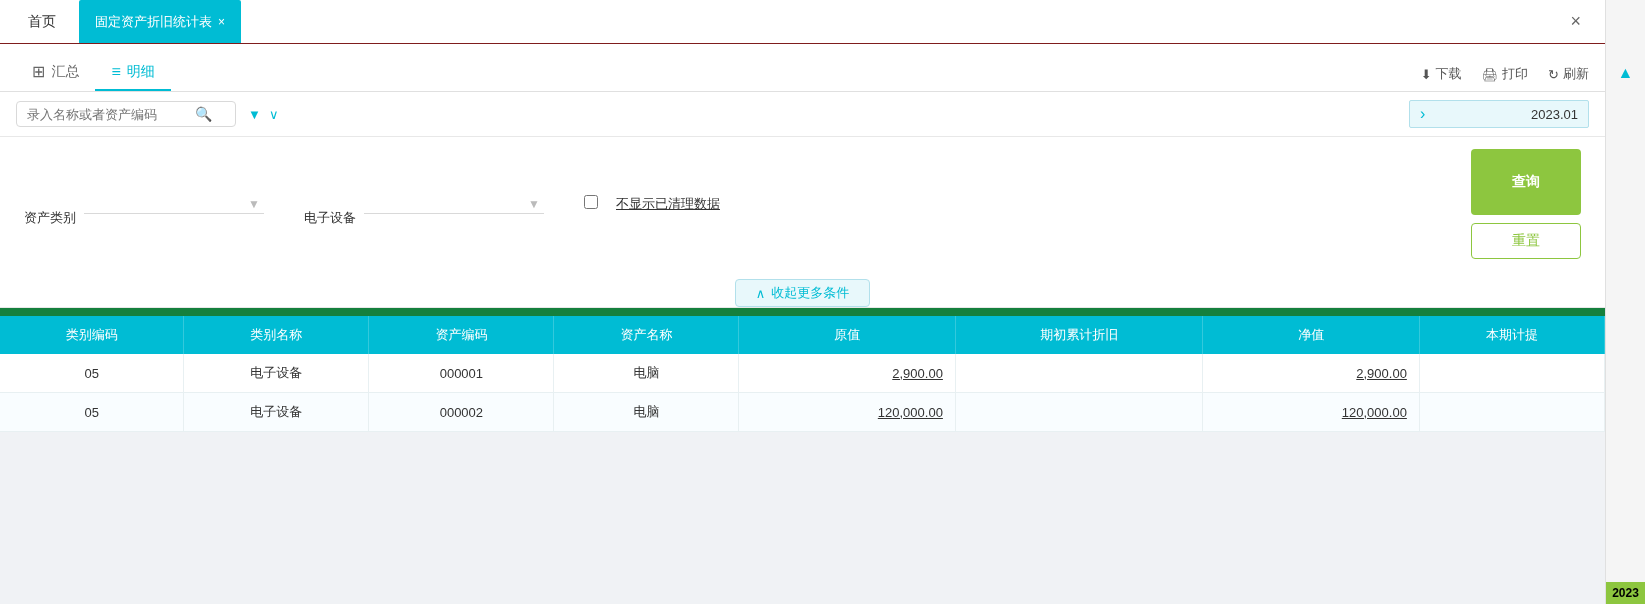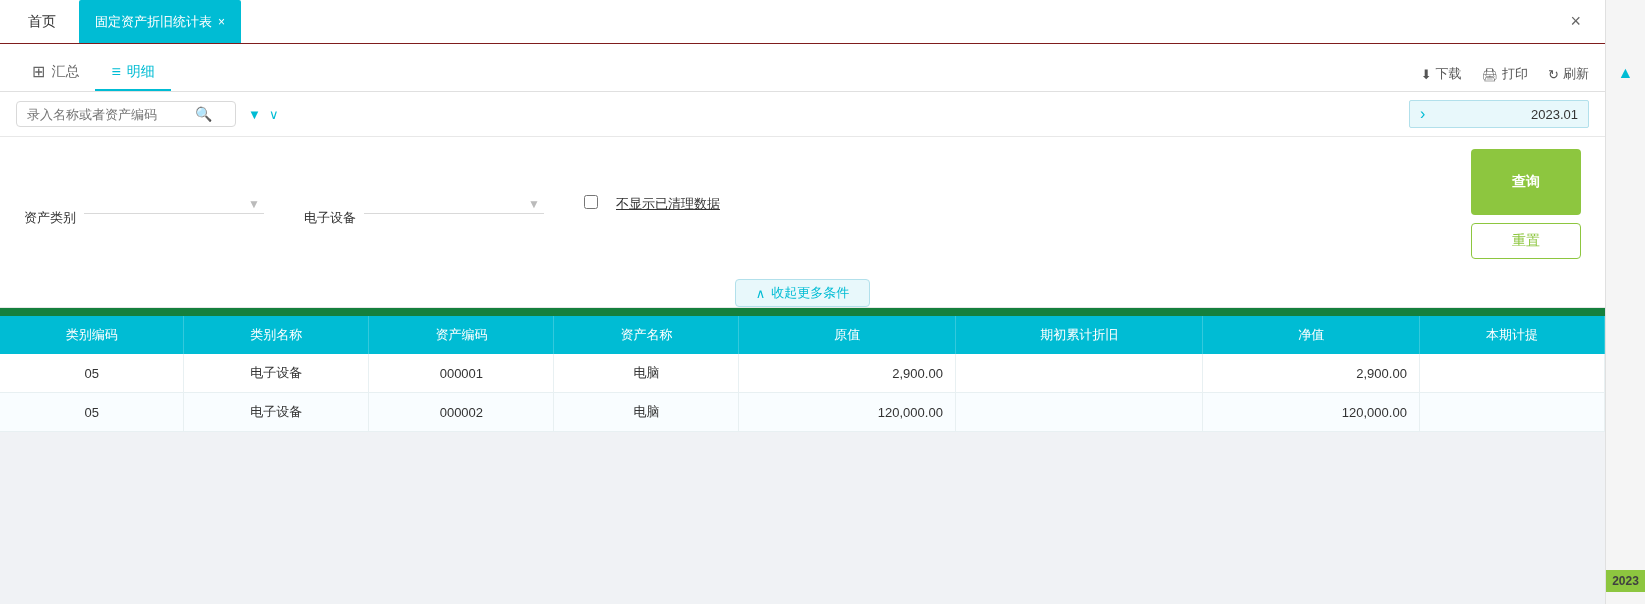--- a/index.html
+++ b/index.html
@@ -141,41 +141,41 @@
       padding: 10px 12px; font-size: 13px; font-weight: normal; text-align: center;
       border-right: 1px solid rgba(255,255,255,0.2);
       white-space: nowrap;
     }
     tbody tr { background: #fff; }
     tbody tr:nth-child(even) { background: #f9fdff; }
     tbody td {
       padding: 10px 12px; font-size: 13px; border-bottom: 1px solid #e8f0f2;
       border-right: 1px solid #e8f0f2; text-align: center;
     }
-    tbody td.num { text-align: right; }
+    tbody td.num { text-align: right; text-decoration: underline; }
     .total-row td {
       background: #e8f8fb; font-weight: bold;
     }
     .total-icon { color: #00bcd4; font-size: 14px; margin-right: 4px; }
 
     
     .right-sidebar {
       position: fixed; right: 0; top: 0; bottom: 0; width: 40px;
       background: #f5f5f5; border-left: 1px solid #e0e0e0;
       display: flex; flex-direction: column; align-items: center;
       padding-top: 60px; gap: 2px;
     }
     .sidebar-month {
       font-size: 12px; color: #666; cursor: pointer; padding: 4px 0;
       width: 100%; text-align: center;
     }
     .sidebar-year {
-      background: #8dc63f; color: #404040; font-size: 12px; font-weight: bold;
+      background: #8dc63f; color: #000000; font-size: 12px; font-weight: bold;
       width: 100%; text-align: center; padding: 4px 0;
-      position: absolute; bottom: 12px;
+      position: absolute; bottom: 0;
     }
     .sidebar-scroll-up, .sidebar-scroll-down {
       color: #00bcd4; font-size: 16px; cursor: pointer; padding: 4px;
     }
 
     .main-content {
       margin-right: 40px;
     }
   </style>
 </head>

